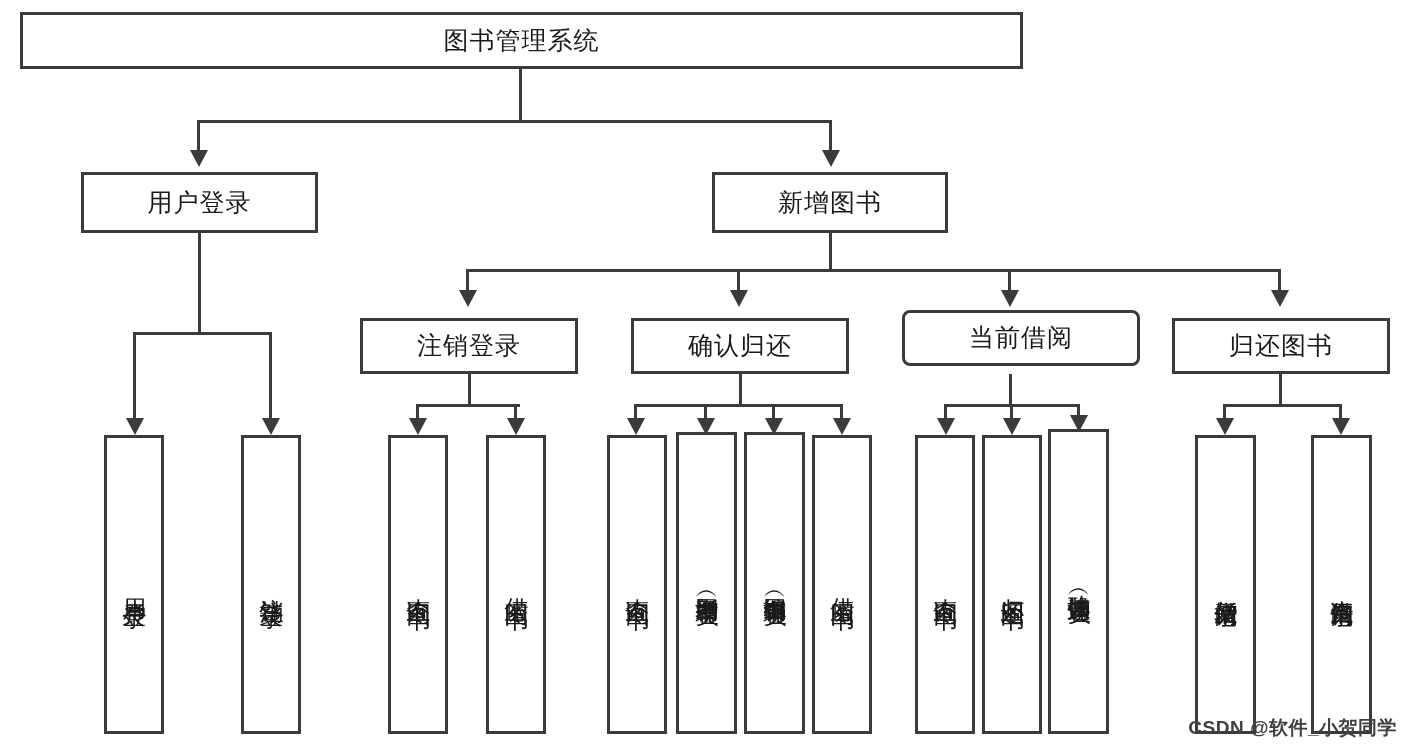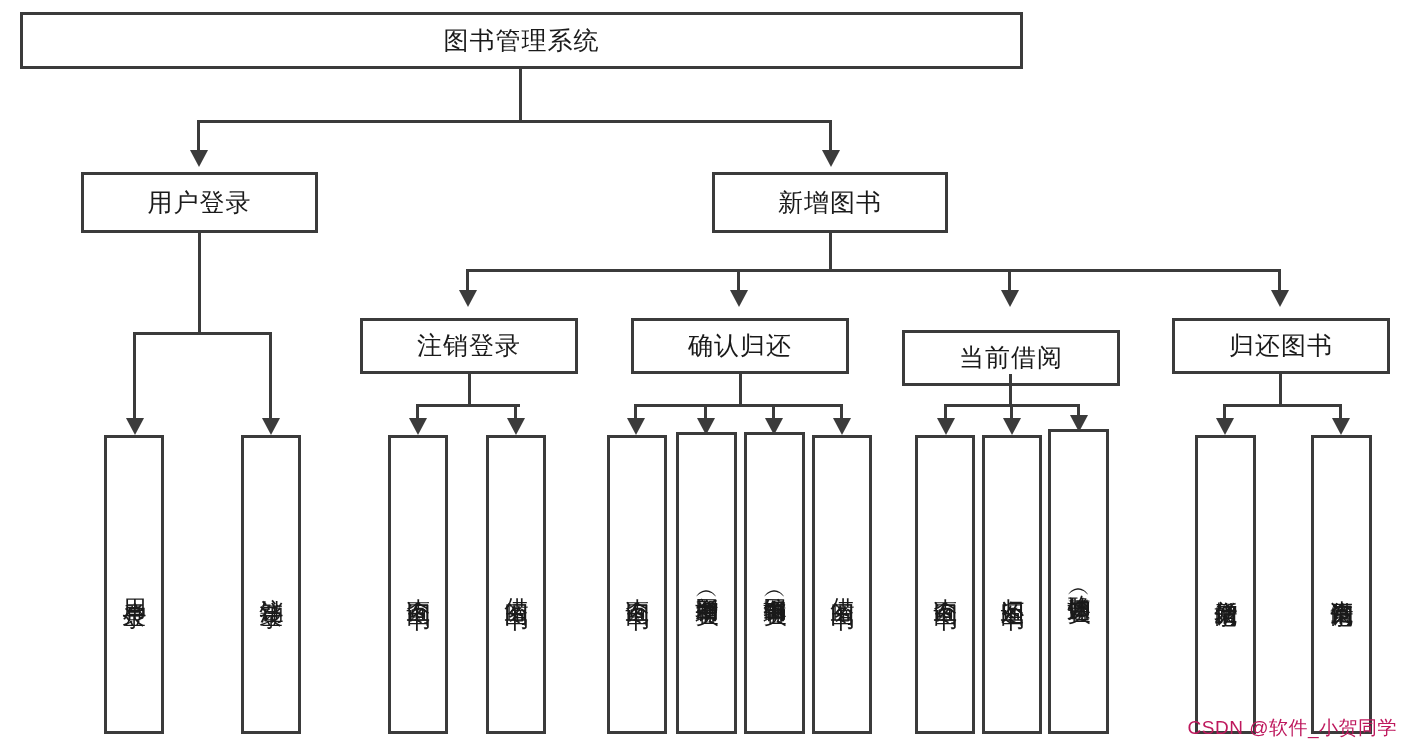--- a/index.html
+++ b/index.html
@@ -55,24 +55,25 @@
     height: 0;
     border-left: 9px solid transparent;
     border-right: 9px solid transparent;
     border-top: 17px solid #3b3b3b;
   }
   #watermark {
     position: absolute;
     right: 8px;
     bottom: 6px;
     font-size: 19px;
-    color: #be185d;
+    color: #404040;
     letter-spacing: 0.5px;
     font-family: "Liberation Sans", "DejaVu Sans", sans-serif;
     white-space: nowrap;
+    font-weight: bold;
   }
 </style>
 </head>
 <body>
 
 <div id="canvas">
 
   <div class="node horiz" style="left:20px; top:12px; width:1003px; height:57px;">
     <span>图书管理系统</span>
   </div>
@@ -111,21 +112,21 @@
   <div class="arrow" style="left:1001px; top:290px;"></div>
   <div class="linev" style="left:1278px; top:269px; height:22px;"></div>
   <div class="arrow" style="left:1271px; top:290px;"></div>
 
   <div class="node horiz" style="left:360px; top:318px; width:218px; height:56px;">
     <span>注销登录</span>
   </div>
   <div class="node horiz" style="left:631px; top:318px; width:218px; height:56px;">
     <span>确认归还</span>
   </div>
-  <div class="node horiz" style="left:902px; top:330px; width:218px; height:56px;">
+  <div class="node horiz" style="left:902px; top:310px; width:238px; height:56px;border-radius:8px;">
     <span>当前借阅</span>
   </div>
   <div class="node horiz" style="left:1172px; top:318px; width:218px; height:56px;">
     <span>归还图书</span>
   </div>
 
   <div class="linev" style="left:468px; top:374px; height:32px;"></div>
   <div class="lineh" style="left:416px; top:404px; width:104px;"></div>
   <div class="linev" style="left:416px; top:404px; height:15px;"></div>
   <div class="arrow" style="left:409px; top:418px;"></div>

